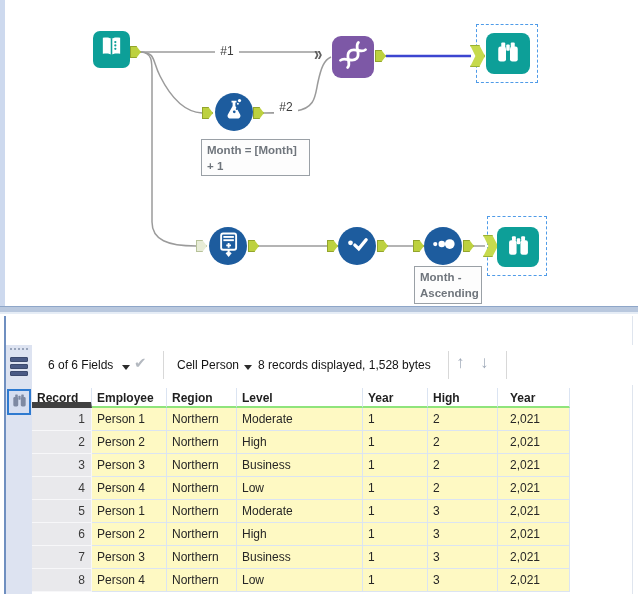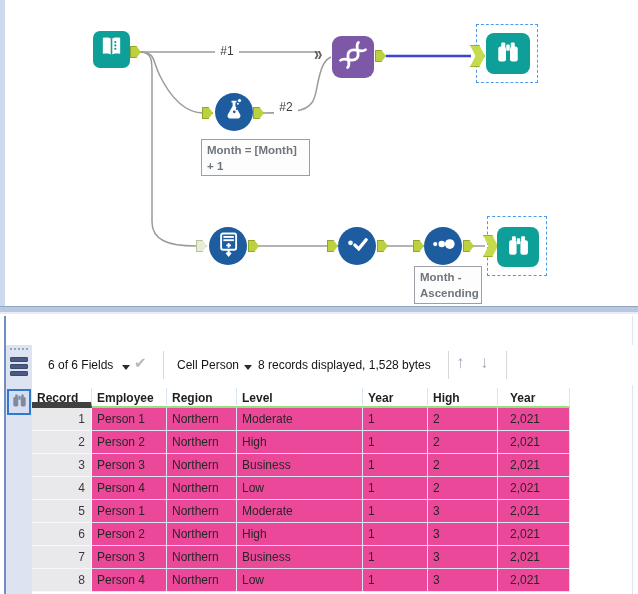--- a/index.html
+++ b/index.html
@@ -48,21 +48,21 @@
   .bars-icon div { height:5px; background:#4a5a85; border:1px solid #3c4a6e; border-radius:1px; margin-bottom:2px; }
   .browse-mode-btn { position:absolute; left:1px; top:44px; width:24px; height:26px;
                      border:2px solid #2e7ad0; background:#d6def0; display:flex; align-items:center; justify-content:center; }
 
   
   #grid { position:absolute; left:32px; top:74px; }
   .grid-row { display:flex; }
   .th { height:20px; font-size:12px; font-weight:bold; color:#1f1f1f; background:#fff;
         border-right:1px solid #dbe4f2; border-bottom:2px solid #8fe47b; padding:3px 0 0 5px; }
   .th.record { border-bottom:6px solid #404040; }
-  .td { height:23px; font-size:12px; color:#262626; background:#ec4899;
+  .td { height:23px; font-size:12px; color:#262626; background:#fef9c3;
         border-right:1px solid #dbe4f2; border-bottom:1px solid #dbe4f2; padding:4px 0 0 5px; }
   .td.record { background:#e9e9ec; color:#3a3a3a; text-align:right; padding-right:6px; padding-left:0;
                border-right:1px solid #f7f7f9; border-bottom:1px solid #f7f7f9; }
 </style>
 </head>
 <body>
 
 <div id="app">
 
   <div id="canvas">

